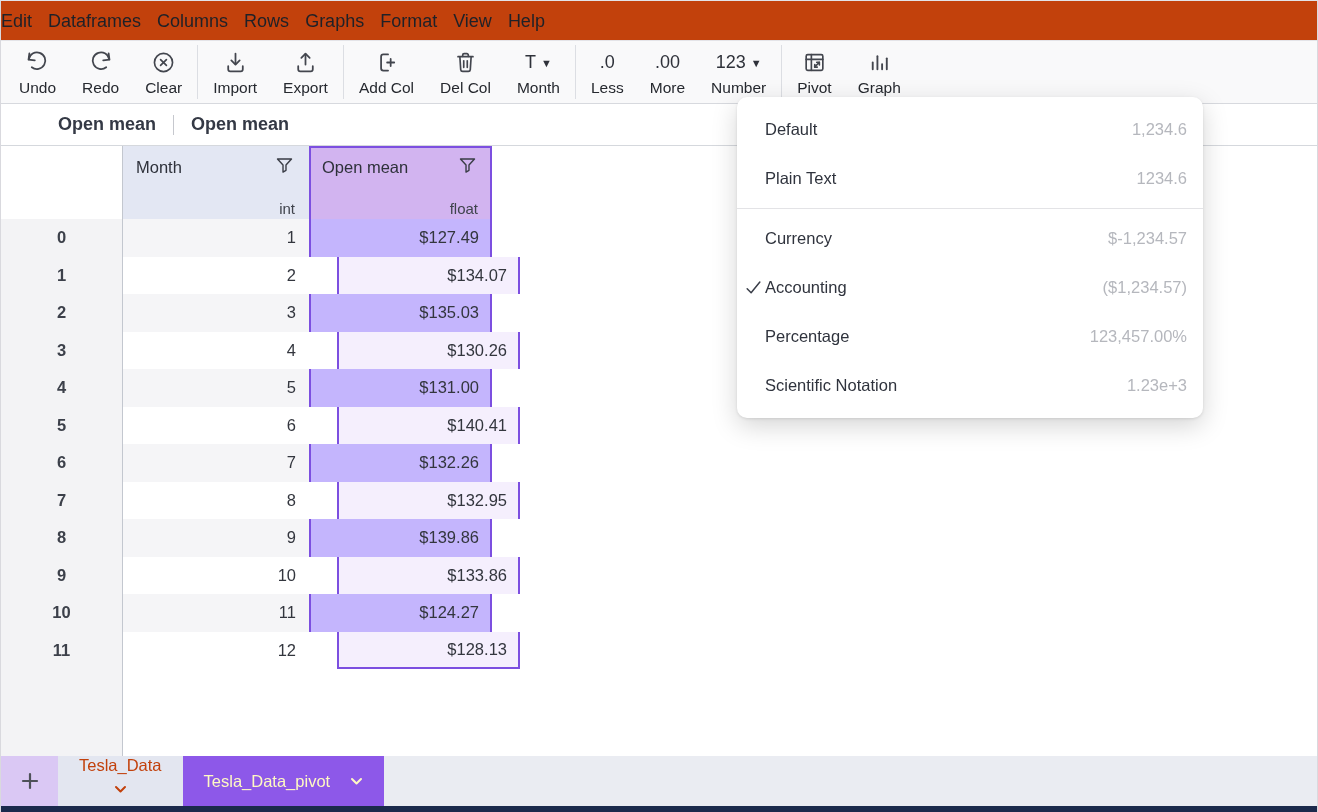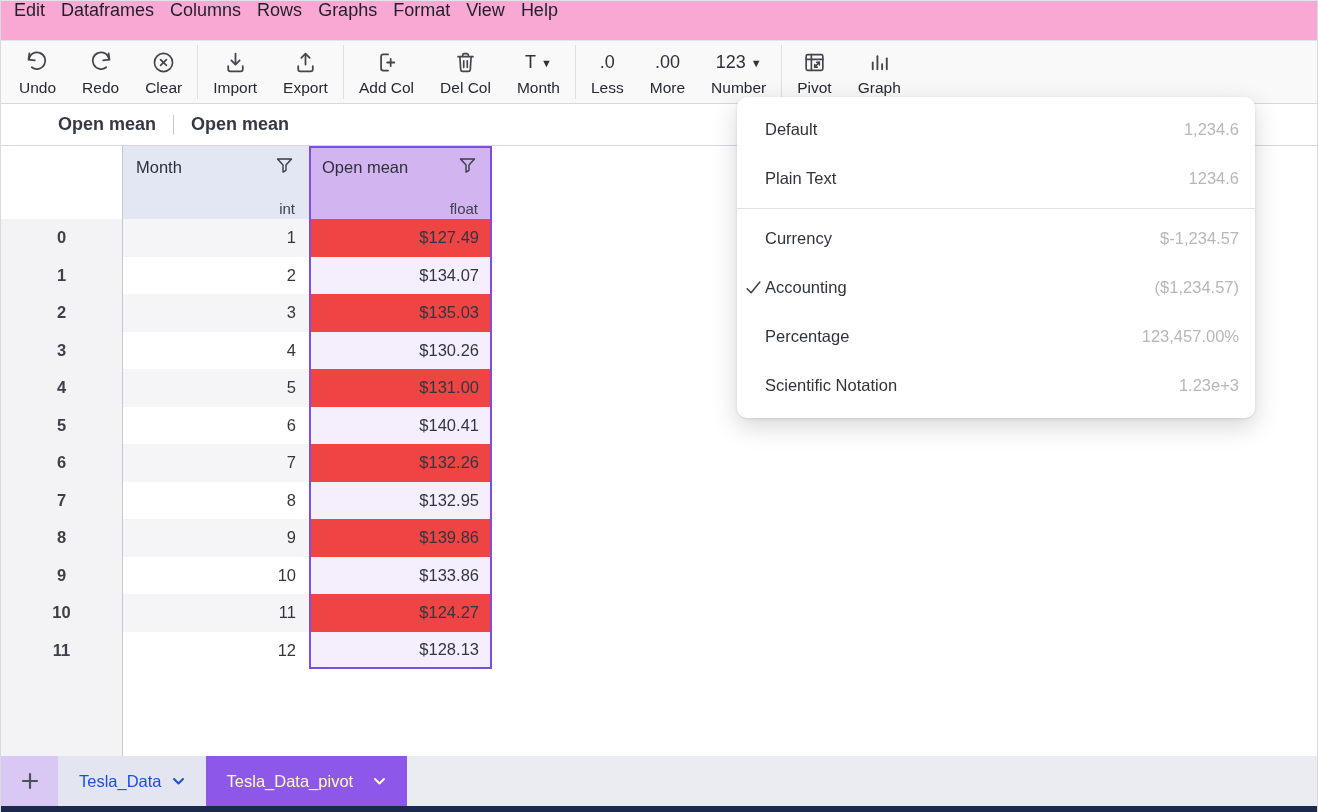--- a/index.html
+++ b/index.html
@@ -5,22 +5,22 @@
   * { box-sizing: border-box; }
   html,body { margin:0; padding:0; }
   body {
     width:1318px; height:812px; overflow:hidden; position:relative;
     font-family:"Liberation Sans", sans-serif; background:#ffffff;
     -webkit-font-smoothing:antialiased;
   }
   .app { position:absolute; inset:0; border-left:1px solid #d9d9de; border-top:1px solid #e3e3e8; border-right:1px solid #d9d9de; display:flex; flex-direction:column; }
 
   
-  .menubar { height:40px; flex:0 0 40px; background:#f9a8d4; border-bottom:1px solid #e4e4e8;
-             display:flex; padding-left:13px; }
+  .menubar { height:40px; flex:0 0 40px; background:#c2410c; border-bottom:1px solid #e4e4e8;
+             display:flex; align-items:center; }
   .mitem { font-size:18px; color:#1e2128; padding:0 8px; line-height:1; }
   .mitem:first-child { padding-left:0; }
 
   
   .toolbar { height:63px; flex:0 0 63px; background:#f9f9fa; border-bottom:1px solid #d7d9de;
              display:flex; align-items:stretch; padding-left:5px; }
   .tbtn { display:flex; flex-direction:column; align-items:center; justify-content:center; padding:0 13px; }
   .ticon { height:28px; display:flex; align-items:center; justify-content:center; color:#43464e; }
   .ticon svg { display:block; }
   .ticon.glyph { font-size:18px; color:#2f323a; font-weight:400; }
@@ -49,37 +49,37 @@
   .trow { display:flex; height:37.5px; flex:0 0 37.5px; }
   .c-ix { width:122px; background:#f3f3f5; border-right:1px solid #c3c7cf;
           display:flex; align-items:center; justify-content:center;
           font-size:16.5px; font-weight:600; color:#3c404a; }
   .c-m { width:186px; display:flex; align-items:center; justify-content:flex-end; padding-right:13px;
          font-size:16.5px; font-weight:500; color:#33363e; }
   .c-o { width:183px; display:flex; align-items:center; justify-content:flex-end; padding-right:11px;
          font-size:16.5px; font-weight:500; color:#33363e;
          border-left:2px solid #7c4fe0; border-right:2px solid #7c4fe0; }
   .c-m.even { background:#f5f5f7; } .c-m.odd { background:#ffffff; }
-  .c-o.even { background:#ef4444;padding-left:26px; } .c-o.odd { background:#f5effd; }
+  .c-o.even { background:#c4b5fd;padding-left:26px; } .c-o.odd { background:#f5effd;margin-left:28px; }
   .c-o.last { border-bottom:2px solid #7c4fe0; }
   .filler { flex:1 1 auto; display:flex; }
   .f-ix { width:122px; background:#f3f3f5; border-right:1px solid #c3c7cf; }
 
   
   .tabbar { height:50px; flex:0 0 50px; background:#eaecf2; display:flex; align-items:stretch; }
   .addtab { width:57px; background:#dac8f4; display:flex; align-items:center; justify-content:center; color:#4e5158; }
   .tab { display:flex; align-items:center; gap:10px; padding:0 21px; font-size:16.5px; font-weight:500; }
-  .tab.inactive { background:#e3e6f0; color:#1d4ed8; }
+  .tab.inactive { background:#e3e6f0; color:#c2410c;flex-direction:column; }
   .tab.active { background:#8d58e9; color:#fef9c3;gap:20px; }
   .tab .chev { display:flex; align-items:center; }
 
   .navybar { height:7px; flex:0 0 7px; background:#1b2a4c; }
 
   
-  .dropdown { position:absolute; left:737px; top:97px; width:518px; background:#ffffff; border-radius:10px;
+  .dropdown { position:absolute; left:737px; top:97px; width:466px; background:#ffffff; border-radius:10px;
               box-shadow:0 1px 3px rgba(0,0,0,.10), 0 8px 26px rgba(0,0,0,.17);
               padding:8px 0; z-index:20; }
   .ditem { height:49px; display:flex; align-items:center; justify-content:space-between;
            padding:0 16px 0 28px; position:relative; }
   .dlabel { font-size:16.5px; color:#2f333d; }
   .dexample { font-size:16.5px; color:#b5b7bd; }
   .dcheck { position:absolute; left:7px; top:50%; transform:translateY(-50%); color:#3a3e49; display:flex; }
   .dsep { height:1px; background:#e3e3e6; margin:5px 0; }
 </style>
 </head>

